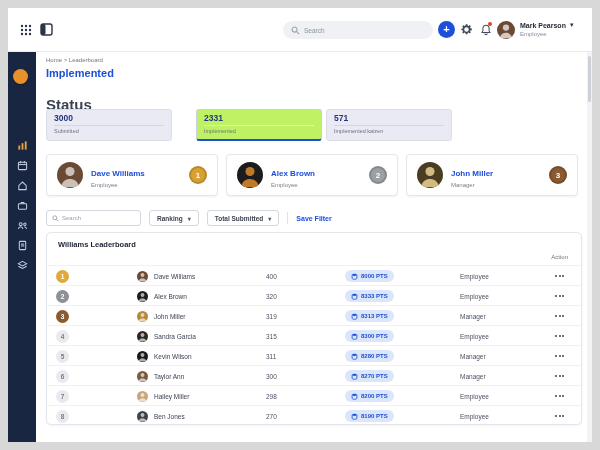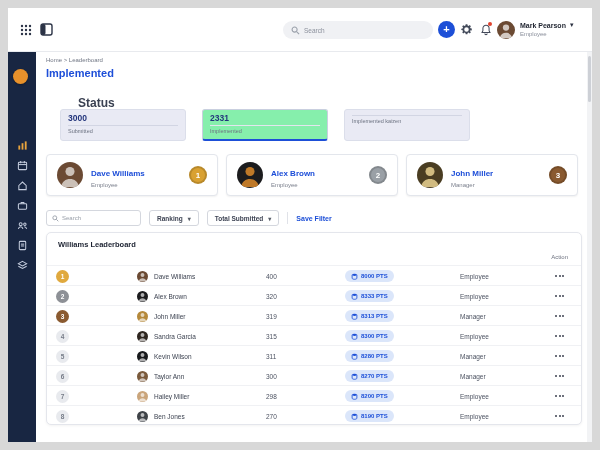--- a/index.html
+++ b/index.html
@@ -34,25 +34,25 @@
   
   .sidebar { position:absolute; left:0; top:44px; bottom:0; width:28px; background:#182642; }
   .orange-badge { position:absolute; left:5px; top:17px; width:15px; height:15px; border-radius:50%; background:#e8912b; box-shadow:0 1px 2px rgba(0,0,0,.3); cursor:pointer; }
   .side-icons { position:absolute; left:0; top:88px; width:28px; display:flex; flex-direction:column; align-items:center; gap:9px; }
   .side-icons .s-ic { width:11px; height:11px; display:flex; cursor:pointer; }
 
   
   .content { position:absolute; left:28px; top:44px; right:0; bottom:0; background:#fff; }
   .breadcrumb { position:absolute; left:10px; top:5px; font-size:6px; color:#707684; cursor:pointer; }
   .page-title { position:absolute; left:10px; top:15px; font-size:11px; font-weight:700; color:#1d4ed8; }
-  .status-h { position:absolute; left:10px; top:44px; font-size:12px; font-weight:700; color:#3a4152;margin-left:32px; }
-
-  .stat-row { position:absolute; left:24px; top:57px; display:flex; gap:16px; }
+  .status-h { position:absolute; left:10px; top:44px; font-size:15px; font-weight:700; color:#3a4152; }
+
+  .stat-row { position:absolute; left:10px; top:57px; display:flex; gap:4px; }
   .stat-card { width:126px; height:32px; background:#e9eaf4; border:1px solid #dbdeea; border-radius:3px; padding:3px 7px; cursor:pointer; }
-  .stat-card.selected { background:#86efac; border:1px solid #c9cfdf; border-bottom:2px solid #1d4fd7; }
+  .stat-card.selected { background:#bef264; border:1px solid #c9cfdf; border-bottom:2px solid #1d4fd7;margin-left:20px; }
   .stat-val { font-size:8.5px; font-weight:700; color:#23357c; }
   .stat-div { border-top:1px solid #d2d5e3; margin:2px 0; }
   .stat-card.selected .stat-div { border-top-color:#e3e6ee; }
   .stat-label { font-size:5.5px; color:#6c7280; }
 
   .podium-row { position:absolute; left:10px; top:102px; display:flex; gap:8px; }
   .podium-card { width:172px; height:42px; background:#fff; border:1px solid #e3e6ec; border-radius:4px; box-shadow:0 1px 2px rgba(0,0,0,.06); display:flex; align-items:center; padding:0 10px; }
   .p-avatar { width:26px; height:26px; }
   .p-text { margin-left:8px; }
   .p-name { font-size:8px; font-weight:700; color:#1d4ed8; }
@@ -224,20 +224,21 @@
         <div class="stat-val">3000</div>
         <div class="stat-div"></div>
         <div class="stat-label">Submitted</div>
       </div>
       <div class="stat-card selected">
         <div class="stat-val">2331</div>
         <div class="stat-div"></div>
         <div class="stat-label">Implemented</div>
       </div>
       <div class="stat-card">
+        <div class="stat-val">571</div>
         <div class="stat-div"></div>
         <div class="stat-label">Implemented kaizen</div>
       </div>
     </div>
 
     <div class="podium-row">
       <div class="podium-card">
         <span class="avatar p-avatar" style="background: rgb(107, 74, 51);">
           <svg viewBox="0 0 12 12" width="26" height="26">
               <circle cx="6" cy="4.4" r="2.1" fill="rgba(255,255,255,.65)"></circle>

